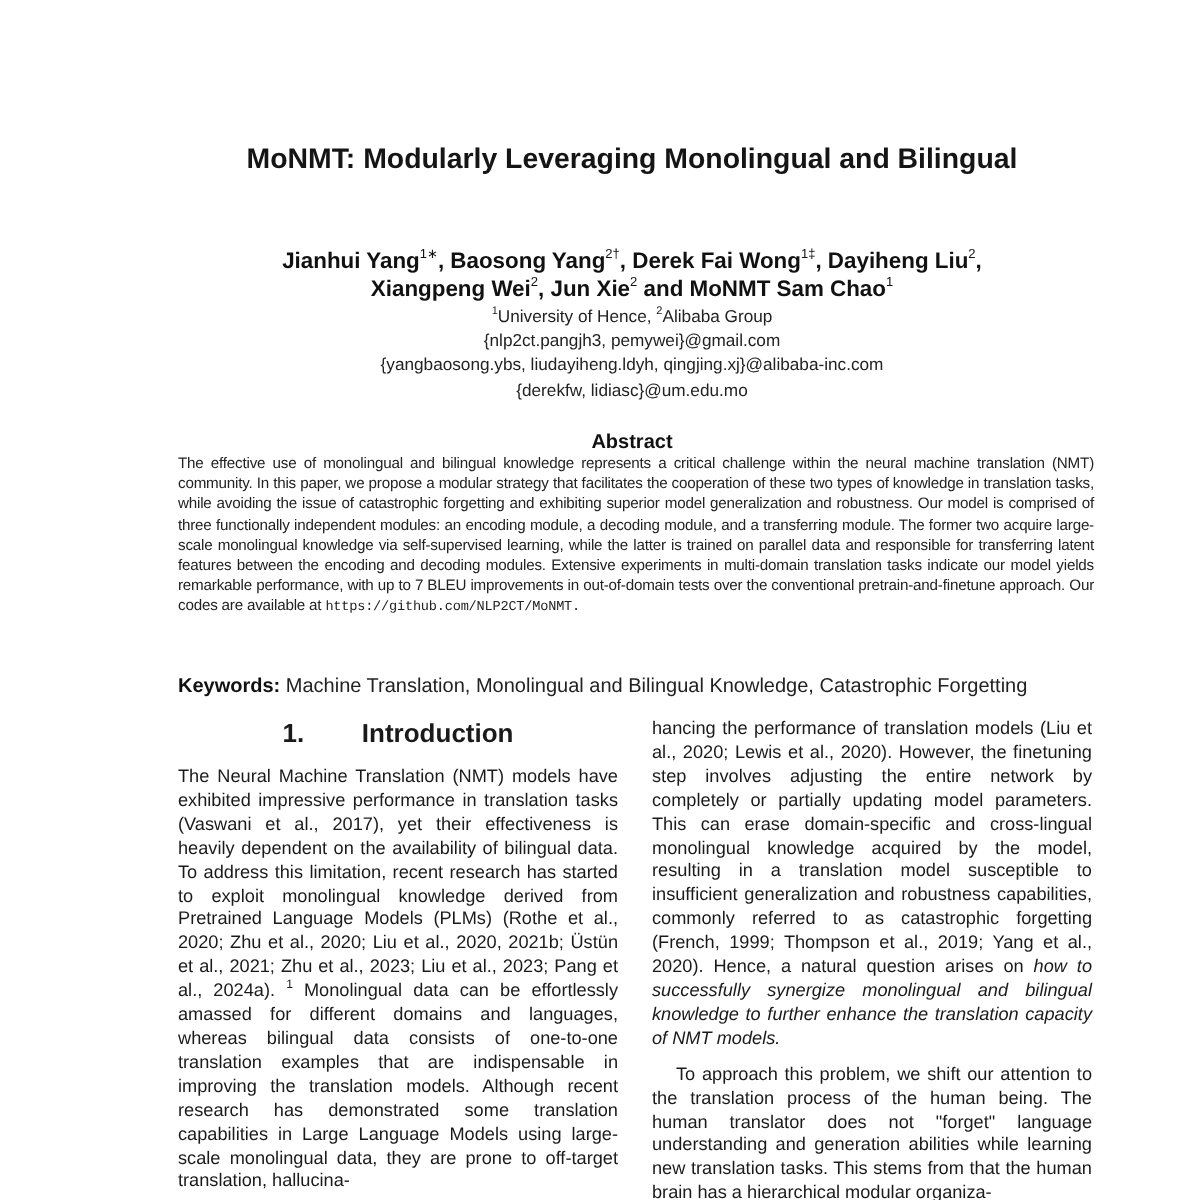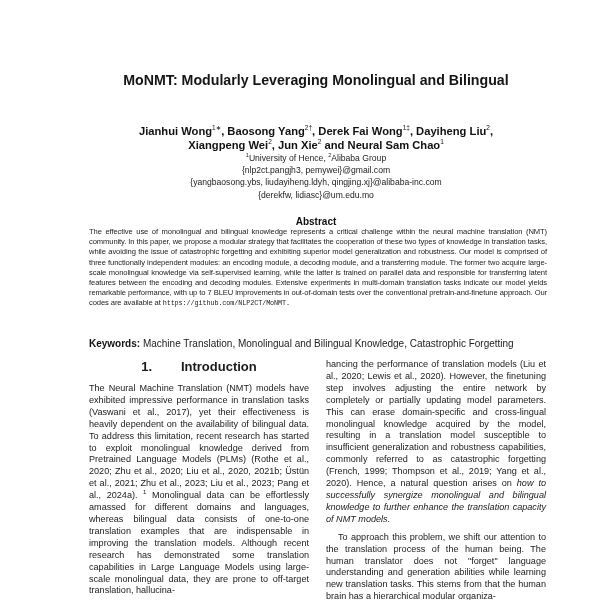--- a/index.html
+++ b/index.html
@@ -54,24 +54,24 @@
 <body>
 
 <div class="page">
 
   <div class="title">
     <div>MoNMT: Modularly Leveraging Monolingual and Bilingual</div>
   </div>
 
   <div class="authors">
     <div>
-      <span>Jianhui Wong</span><sup>1∗</sup><span>, </span><span>Baosong Yang</span><sup>2†</sup><span>, </span><span>Derek Fai Wong</span><sup>1‡</sup><span>, </span><span>Dayiheng Liu</span><sup>2</sup><span>,</span>
+      <span>Jianhui Yang</span><sup>1∗</sup><span>, </span><span>Baosong Yang</span><sup>2†</sup><span>, </span><span>Derek Fai Wong</span><sup>1‡</sup><span>, </span><span>Dayiheng Liu</span><sup>2</sup><span>,</span>
     </div>
     <div>
-      <span>Xiangpeng Wei</span><sup>2</sup><span>, </span><span>Jun Xie</span><sup>2</sup><span style="white-space:pre"> and </span><span>Neural Sam Chao</span><sup>1</sup>
+      <span>Xiangpeng Wei</span><sup>2</sup><span>, </span><span>Jun Xie</span><sup>2</sup><span style="white-space:pre"> and </span><span>MoNMT Sam Chao</span><sup>1</sup>
     </div>
   </div>
 
   <div class="affil">
     <div>
       <sup>1</sup><span style="white-space:pre">University of Hence, </span><sup>2</sup><span>Alibaba Group</span>
     </div>
     <div>{nlp2ct.pangjh3, pemywei}@gmail.com</div>
     <div>{yangbaosong.ybs, liudayiheng.ldyh, qingjing.xj}@alibaba-inc.com</div>
     <div>{derekfw, lidiasc}@um.edu.mo</div>

